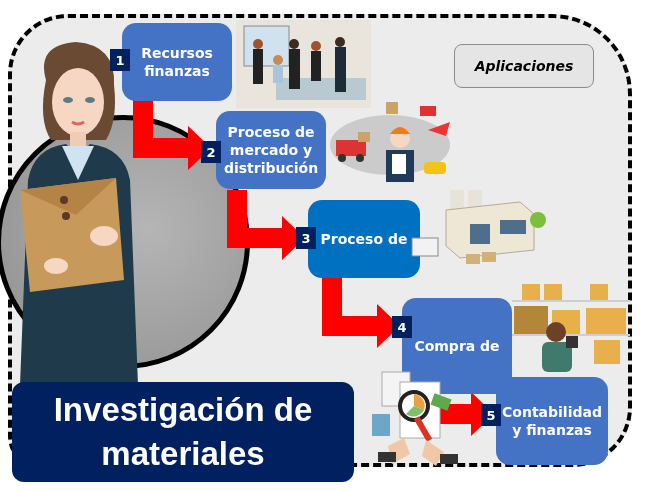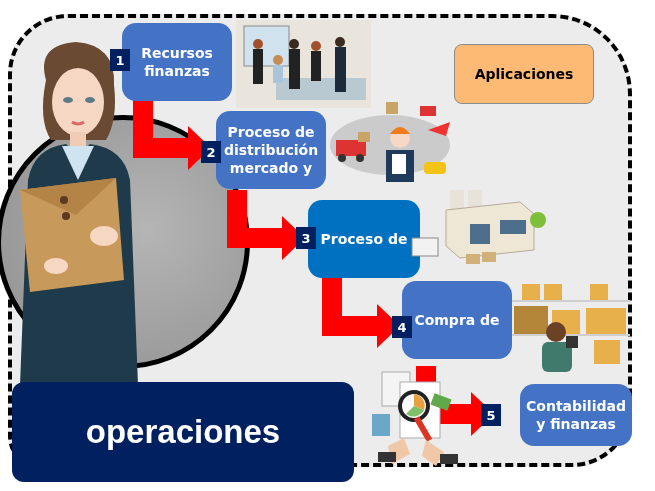--- a/index.html
+++ b/index.html
@@ -28,24 +28,24 @@
   }
   .step-box.c1 { background: #4472c4; }
   .step-box.c2 { background: #0070c0; }
   .num {
     position: absolute; width: 20px; height: 22px; background: #002060;
     color: #fff; font-weight: bold; font-size: 13px;
     display: flex; align-items: center; justify-content: center;
   }
   .arrow { position: absolute; }
   .apps {
-    position: absolute; left: 454px; top: 44px; width: 140px; height: 60px;
-    background: #fdba74; border: 1.5px solid #8c8c8c; border-radius: 8px;
+    position: absolute; left: 454px; top: 44px; width: 140px; height: 44px;
+    background: #e5e5e5; border: 1.5px solid #8c8c8c; border-radius: 8px;
     display: flex; align-items: center; justify-content: center;
-    font-weight: bold; font-size: 14px; color: #000; box-sizing: border-box;
+    font-weight: bold; font-size: 14px; color: #000; box-sizing: border-box; font-style: italic;
   }
   .title-box {
     position: absolute; left: 12px; top: 382px; width: 342px; height: 100px;
     background: #002060; border-radius: 12px; color: #fff; font-weight: bold;
     font-size: 33px; line-height: 44px; text-align: center;
     display: flex; flex-direction: column; justify-content: center;
     font-family: "Liberation Sans", "DejaVu Sans", sans-serif;
   }
   .illus { position: absolute; }
 </style>
@@ -96,41 +96,41 @@
   <div>
       <div>Recursos</div>
       <div>finanzas</div>
     </div>
 </div>
 <div class="num" style="left:110px;top:49px;">1</div>
 
 <div class="step-box c1" style="left:216px;top:111px;width:110px;height:78px;">
   <div>
       <div>Proceso de</div>
+      <div>mercado y</div>
       <div>distribución</div>
-      <div>mercado y</div>
     </div>
 </div>
 <div class="num" style="left:201px;top:141px;">2</div>
 
 <div class="step-box c2" style="left:308px;top:200px;width:112px;height:78px;">
   <div>
       <div>Proceso de</div>
     </div>
 </div>
 <div class="num" style="left:296px;top:227px;">3</div>
 
-<div class="step-box c1" style="left:402px;top:281px;width:110px;height:78px;">
+<div class="step-box c1" style="left:402px;top:298px;width:110px;height:96px;">
   <div>
       <div>Compra de</div>
     </div>
 </div>
 <div class="num" style="left:392px;top:316px;">4</div>
 
-<div class="step-box c1" style="left:520px;top:377px;width:112px;height:62px;margin-top:7px;">
+<div class="step-box c1" style="left:496px;top:377px;width:112px;height:88px;">
   <div>
       <div>Contabilidad</div>
       <div>y finanzas</div>
     </div>
 </div>
 <div class="num" style="left:481px;top:404px;">5</div>
 
 <div class="apps">Aplicaciones</div>
 
 <svg class="illus" style="left:236px;top:20px;" width="135" height="88" viewBox="0 0 135 88">
@@ -201,14 +201,15 @@
   <path d="M44 38 L54 42 A12 12 0 0 1 36 46 Z" fill="#7fbf6a"></path>
   <rect x="50" y="48" width="6" height="26" fill="#d32" transform="rotate(-30 53 61)"></rect>
   <rect x="62" y="28" width="18" height="12" fill="#5fa94a" transform="rotate(20 71 34)"></rect>
   <path d="M18 78 L34 70 L40 86 L22 96 Z" fill="#f0c8a8"></path>
     <path d="M56 72 L74 84 L66 98 L52 88 Z" fill="#f0c8a8"></path>
   <rect x="8" y="84" width="18" height="10" fill="#333"></rect>
     <rect x="70" y="86" width="18" height="10" fill="#333"></rect>
 </svg>
 
 <div class="title-box">
-  <div>operaciones</div>
+  <div>Investigación de</div>
+  <div>materiales</div>
 </div>
 
 </body></html>

